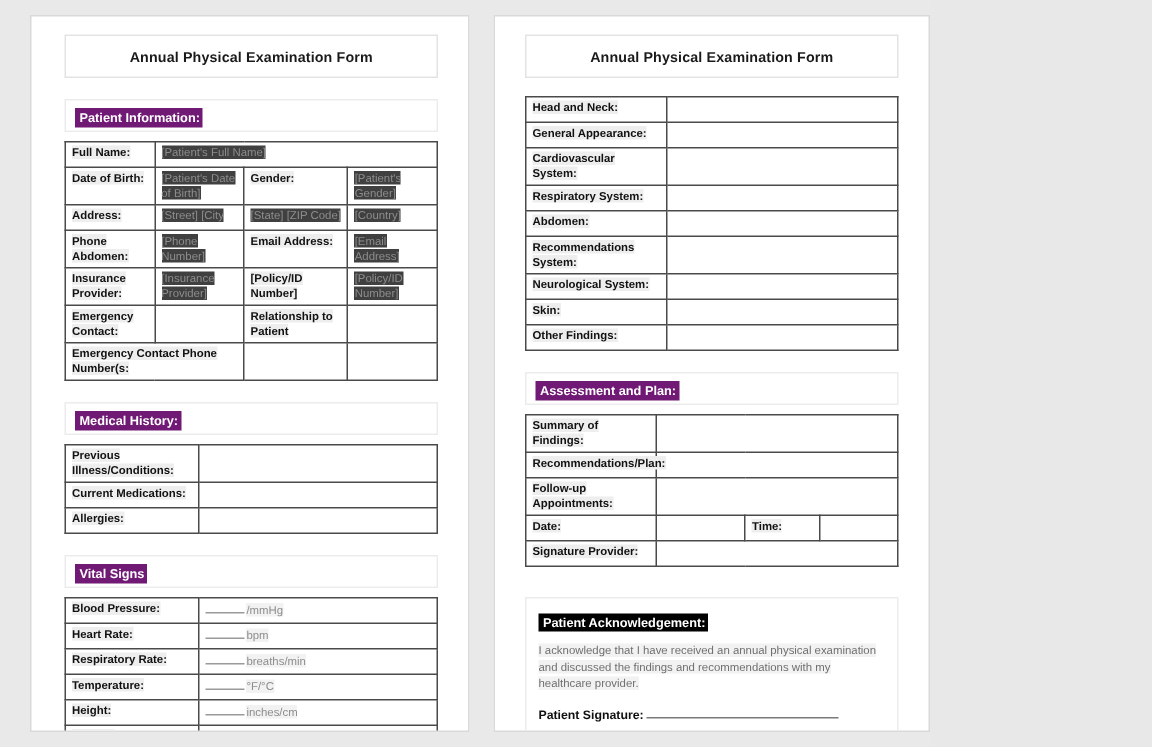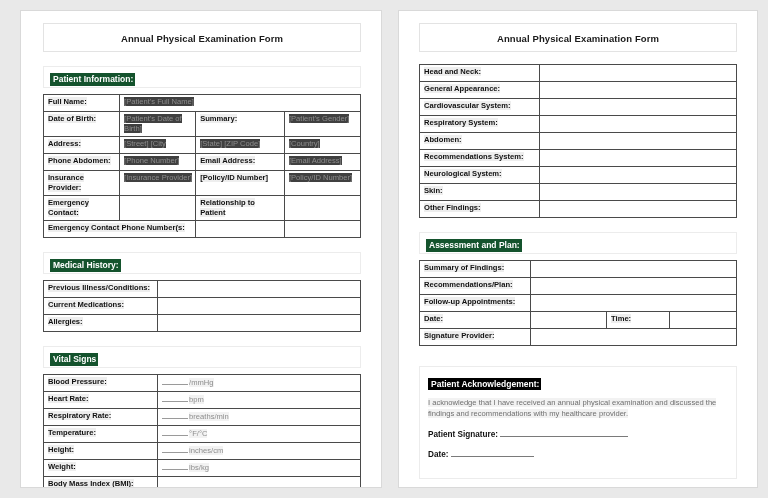--- a/index.html
+++ b/index.html
@@ -8,21 +8,21 @@
     background: #e8e8e8;
   }
   body {
     width: 768px;
     height: 498px;
     overflow: hidden;
     font-family: "Liberation Sans", sans-serif;
     position: relative;
   }
   .workspace {
-    width: 768px;
+    width: 620px;
     height: 498px;
     display: flex;
     gap: 8px;
     padding: 0;
     box-sizing: border-box;
     background: #e9e9e9;
   }
   .page {
     background: #ffffff;
     border: 1px solid #d9d9d9;
@@ -61,21 +61,21 @@
   }
 
   
   .section-head-box {
     border: 1px solid #ececec;
     margin-bottom: 6px;
     padding: 1px 0 1px 6px;
   }
   .section-head-text {
     display: inline-block;
-    background: #14532d;
+    background: #701a75;
     color: #ffffff;
     font-weight: bold;
     font-size: 8.5px;
     padding: 1px 2px 1px 3px;
     line-height: 11px;
   }
 
   
   table.form-table {
     border-collapse: collapse;
@@ -188,21 +188,21 @@
           <col style="width:24%">
         </colgroup>
       <tbody>
         <tr>
           <td class="lbl"><span class="hl">Full Name:</span></td>
           <td class="ph" colspan="3"><span class="hl">[Patient's Full Name]</span></td>
         </tr>
         <tr>
           <td class="lbl tall"><span class="hl">Date of Birth:</span></td>
           <td class="ph tall"><span class="hl">[Patient's Date of Birth]</span></td>
-          <td class="lbl tall"><span class="hl">Summary:</span></td>
+          <td class="lbl tall"><span class="hl">Gender:</span></td>
           <td class="ph tall"><span class="hl">[Patient's Gender]</span></td>
         </tr>
         <tr>
           <td class="lbl"><span class="hl">Address:</span></td>
           <td class="ph"><span class="hl">[Street] [City</span></td>
           <td class="ph"><span class="hl">[State] [ZIP Code]</span></td>
           <td class="ph"><span class="hl">[Country]</span></td>
         </tr>
         <tr>
           <td class="lbl"><span class="hl">Phone Abdomen:</span></td>

